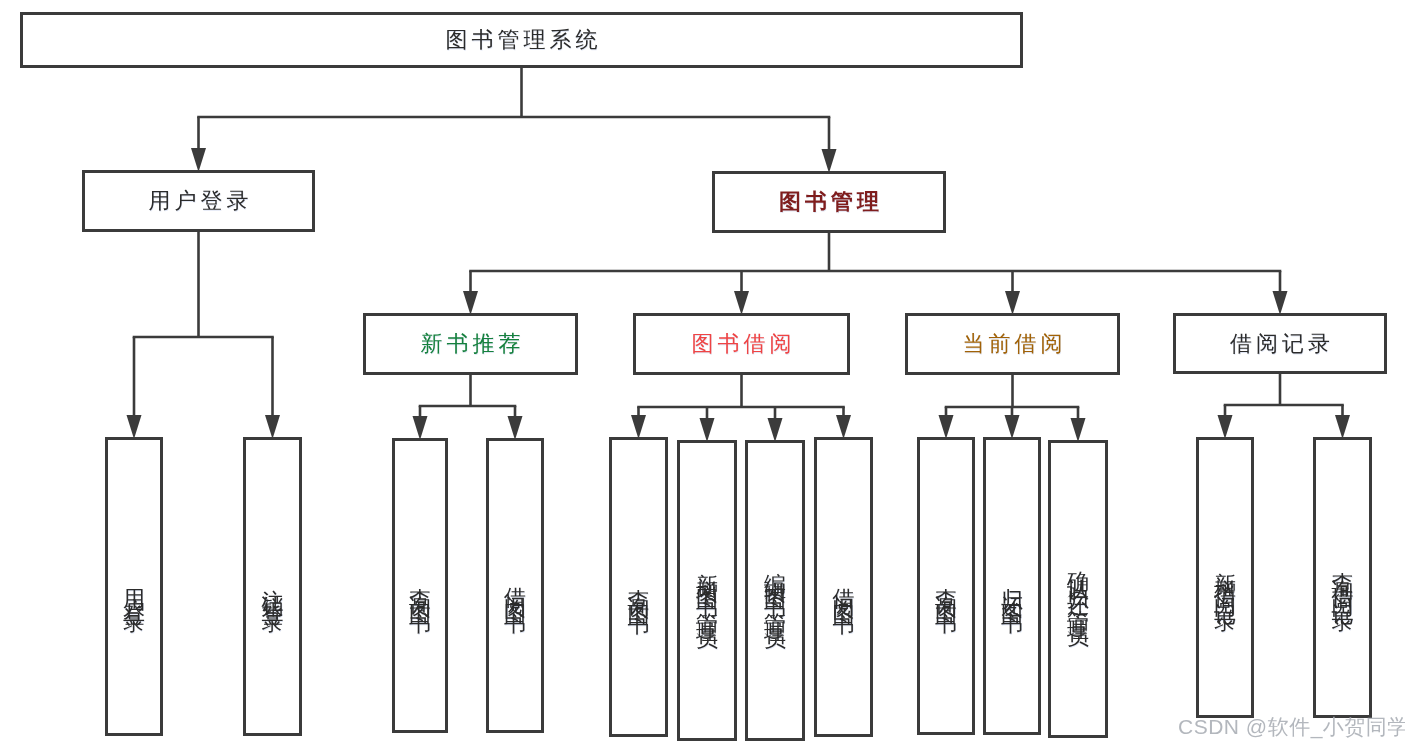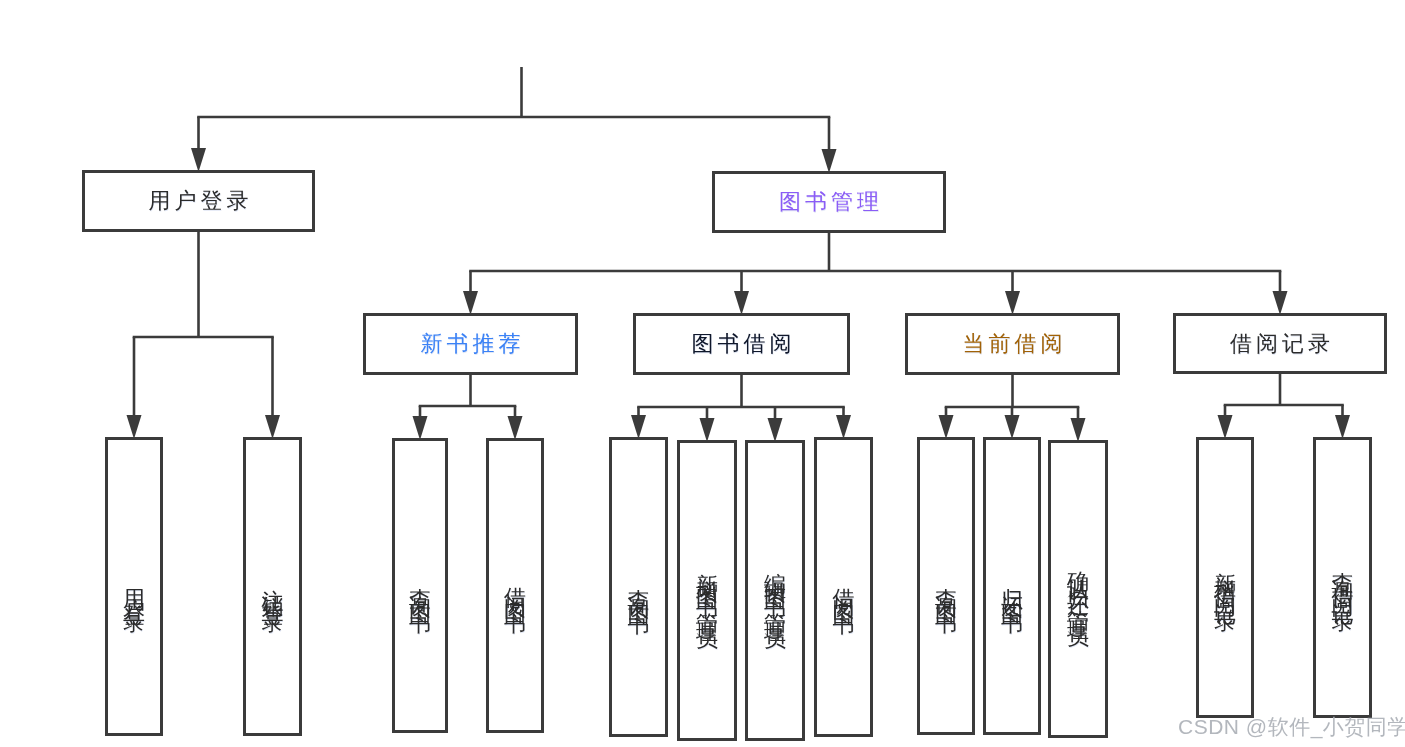--- a/index.html
+++ b/index.html
@@ -112,31 +112,34 @@
       <line x1="1078" y1="407" x2="1078" y2="428" stroke="#3b3b3b" stroke-width="2.6"></line>
       <polygon points="1070.5,418 1085.5,418 1078,442" fill="#3b3b3b"></polygon>
       <line x1="1280" y1="373" x2="1280" y2="405" stroke="#3b3b3b" stroke-width="2.6"></line>
       <line x1="1223.7" y1="405" x2="1343.8" y2="405" stroke="#3b3b3b" stroke-width="2.6"></line>
       <line x1="1225" y1="405" x2="1225" y2="425" stroke="#3b3b3b" stroke-width="2.6"></line>
       <polygon points="1217.5,415 1232.5,415 1225,439" fill="#3b3b3b"></polygon>
       <line x1="1342.5" y1="405" x2="1342.5" y2="425" stroke="#3b3b3b" stroke-width="2.6"></line>
       <polygon points="1335,415 1350,415 1342.5,439" fill="#3b3b3b"></polygon>
     </svg>
   <span id="watermark">CSDN @软件_小贺同学</span>
+<div class="node node-h" style="left: 20px; top: 12px; width: 1003px; height: 56px; border-color: rgb(59, 59, 59); background: rgb(255, 255, 255);">
+      <span class="node-label" style="color: rgb(43, 43, 43);">图书管理系统</span>
+    </div>
     <div class="node node-h" style="left: 82px; top: 170px; width: 233px; height: 62px; border-color: rgb(59, 59, 59); background: rgb(255, 255, 255);">
       <span class="node-label" style="color: rgb(43, 43, 43);">用户登录</span>
     </div>
     <div class="node node-h" style="left: 712px; top: 171px; width: 234px; height: 62px; border-color: rgb(59, 59, 59); background: rgb(255, 255, 255);">
-      <span class="node-label" style="color: #8b5cf6;">图书管理</span>
+      <span class="node-label" style="color: #7f1d1d; font-weight: bold;">图书管理</span>
     </div>
     <div class="node node-h" style="left: 363px; top: 313px; width: 215px; height: 62px; border-color: rgb(59, 59, 59); background: rgb(255, 255, 255);">
-      <span class="node-label" style="color: #3b82f6;">新书推荐</span>
+      <span class="node-label" style="color: #15803d;">新书推荐</span>
     </div>
     <div class="node node-h" style="left: 633px; top: 313px; width: 217px; height: 62px; border-color: rgb(59, 59, 59); background: rgb(255, 255, 255);">
-      <span class="node-label" style="color: #0f172a;">图书借阅</span>
+      <span class="node-label" style="color: #ef4444;">图书借阅</span>
     </div>
     <div class="node node-h" style="left: 905px; top: 313px; width: 215px; height: 62px; border-color: rgb(59, 59, 59); background: rgb(255, 255, 255);">
       <span class="node-label" style="color: #a16207;">当前借阅</span>
     </div>
     <div class="node node-h" style="left: 1173px; top: 313px; width: 214px; height: 61px; border-color: rgb(59, 59, 59); background: rgb(255, 255, 255);">
       <span class="node-label" style="color: rgb(43, 43, 43);">借阅记录</span>
     </div>
     <div class="node node-v" style="left: 105px; top: 437px; width: 58px; height: 299px; border-color: rgb(59, 59, 59); background: rgb(255, 255, 255);">
       <span class="node-label" style="color: rgb(43, 43, 43);">用户登录</span>
     </div>

